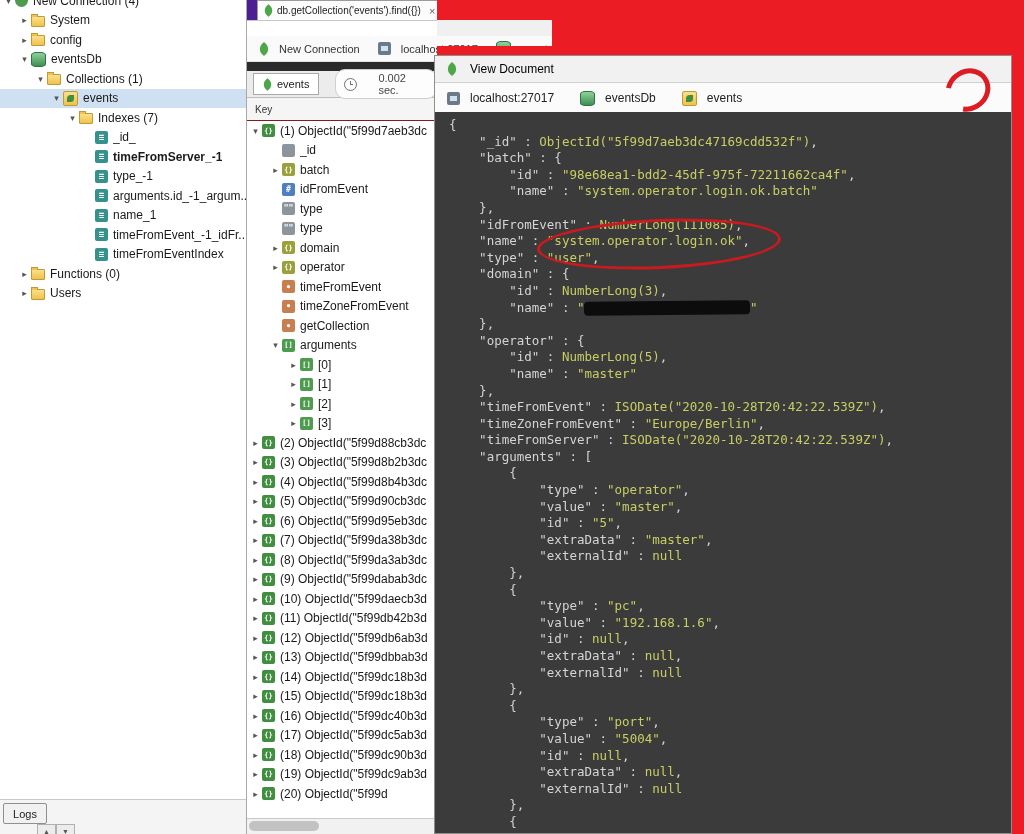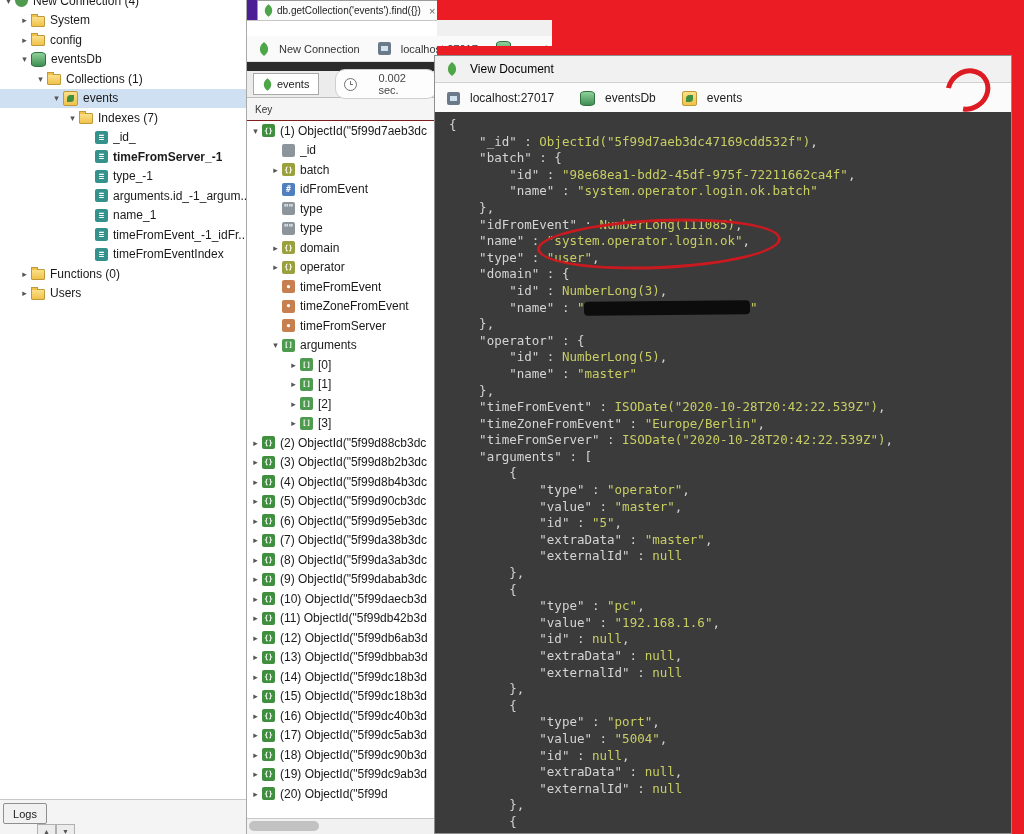--- a/index.html
+++ b/index.html
@@ -291,21 +291,21 @@
 
       <div class="trow" style="padding-left: 22px;">
         <span class="arrow"></span>
         <span class="ic ic-date"></span>
         <span class="tlabel">timeZoneFromEvent</span>
       </div>
 
       <div class="trow" style="padding-left: 22px;">
         <span class="arrow"></span>
         <span class="ic ic-date"></span>
-        <span class="tlabel">timeFromServer</span>
+        <span class="tlabel">getCollection</span>
       </div>
 
       <div class="trow" style="padding-left: 22px;">
         <span class="arrow">▾</span>
         <span class="ic ic-arr"></span>
         <span class="tlabel">arguments</span>
       </div>
 
       <div class="trow" style="padding-left: 40px;">
         <span class="arrow">▸</span>

